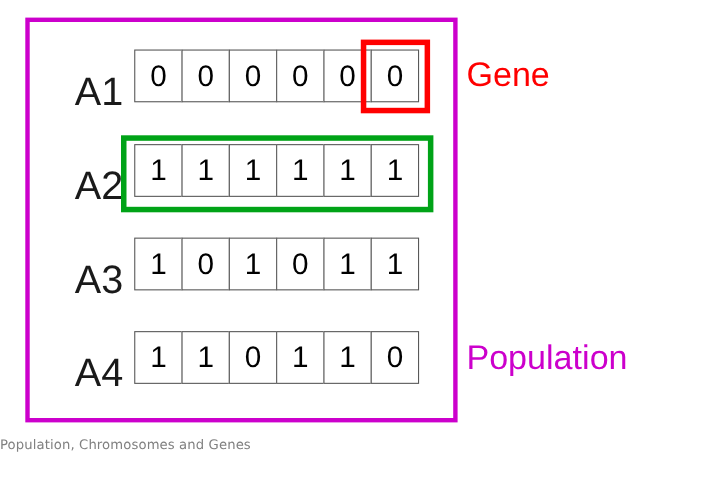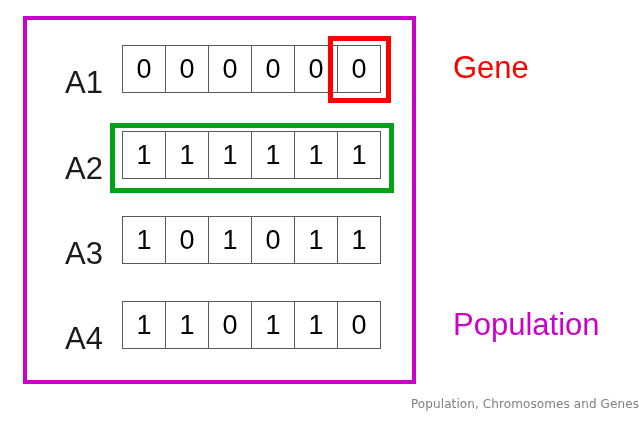--- a/index.html
+++ b/index.html
@@ -45,23 +45,23 @@
   }
   .row-a1 { top: 45px; }
   .row-a2 { top: 131px; }
   .row-a3 { top: 216px; }
   .row-a4 { top: 301px; }
 
   .row-label {
     position: absolute;
     left: 56px;
     width: 56px;
-    text-align: center;
-    font-family: "Liberation Sans", sans-serif;
-    font-size: 31px;
+    text-align: right;
+    font-family: "Liberation Sans", sans-serif;
+    font-size: 36px;
     color: #1a1a1a;
     line-height: 48px;
     letter-spacing: 0px;
     margin-top: 27px;
   }
 
   .cells {
     position: absolute;
     left: 122px;
     top: 0;
@@ -104,37 +104,37 @@
     width: 284px;
     height: 70px;
     border: 5px solid #00a317;
     box-sizing: border-box;
     background: transparent;
   }
 
   
   .legend-label {
     position: absolute;
-    left: 453px;
+    left: 424px;
     font-family: "Liberation Sans", sans-serif;
     font-size: 31px;
     white-space: nowrap;
     line-height: 1;
   }
   .legend-gene       { top: 52px;  color: #ff0000; }
   .legend-chromosome { top: 139px; color: #009900; }
   .legend-population { top: 309px; color: #cc00cc; }
 
   
   .caption {
     position: absolute;
     left: 0;
     top: 397px;
     width: 639px;
-    text-align: right;
+    text-align: left;
     font-family: "DejaVu Sans", sans-serif;
     font-size: 12px;
     color: #808080;
     letter-spacing: 0.1px;
   }
 </style>
 </head>
 <body>
 
 <div id="diagram">

